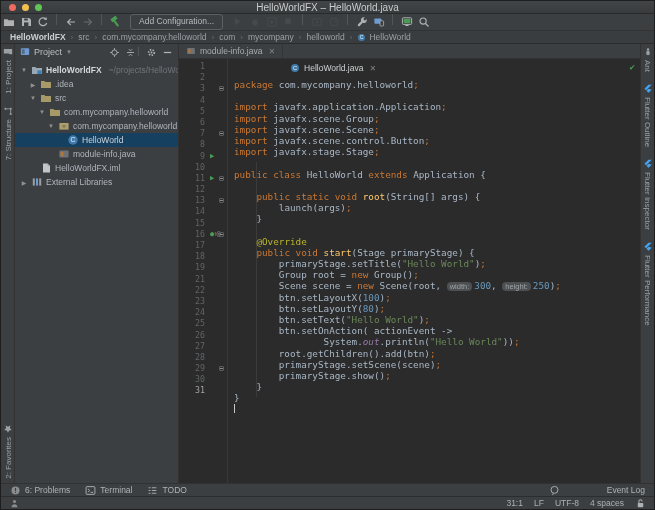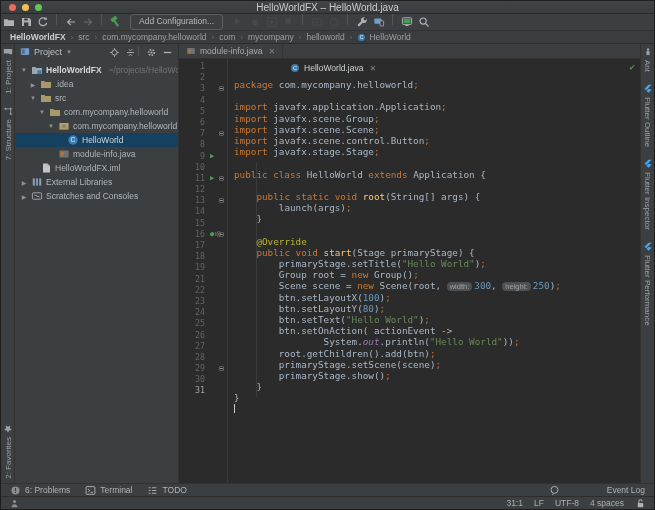--- a/index.html
+++ b/index.html
@@ -406,30 +406,20 @@
             <span class="tchev">▶</span>
             <span class="hicon">
               <svg width="12" height="12" viewBox="0 0 12 12">
                 <rect x="1.8" y="2.4" width="2" height="7.2" fill="#9AA0A6"></rect>
                 <rect x="5" y="2.4" width="2" height="7.2" fill="#6E9BD1"></rect>
                 <rect x="8.2" y="2.4" width="2" height="7.2" fill="#9AA0A6"></rect>
               </svg>
             </span>
             <span>External Libraries</span>
           </div>
-          <div class="trow" style="padding-left: 5px;">
-            <span class="tchev">▶</span>
-            <span class="hicon">
-              <svg width="12" height="12" viewBox="0 0 12 12">
-                <rect x="1.4" y="2.8" width="9.2" height="6.4" rx="1" fill="none" stroke="#9AA0A6"></rect>
-                <path d="M3.4 5l5.2 2" stroke="#9AA0A6"></path>
-              </svg>
-            </span>
-            <span>Scratches and Consoles</span>
-          </div>
         </div>
     </div>
 
     <div class="editor-col">
       <div class="tabbar" id="tabbar">
           <span class="etab">
             <span class="hicon">
               <svg width="10" height="10" viewBox="0 0 12 12">
                 <rect x="1.4" y="2.4" width="9.2" height="7.2" rx="1" fill="#6E7274"></rect>
                 <rect x="2.8" y="3.8" width="2.6" height="4.4" fill="#B9742F"></rect>

